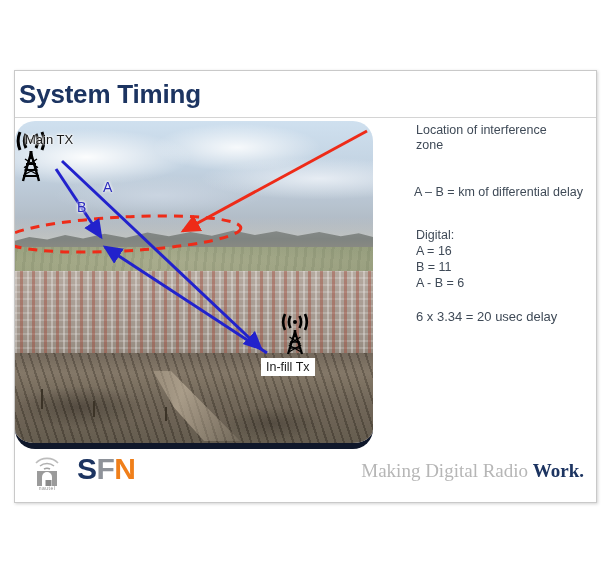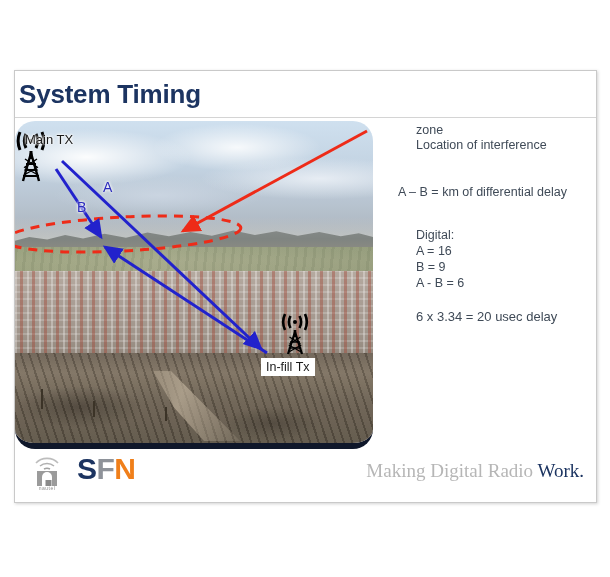--- a/index.html
+++ b/index.html
@@ -115,21 +115,21 @@
   }
   .lbl-infill{
     position:absolute;left:246px;top:237px;
     background:#ffffff;color:#1a1a1a;font-size:12.5px;
     padding:2px 5px;white-space:nowrap;
   }
 
   
   .rtext{position:absolute;left:383px;top:52px;width:196px;color:#3f4a57;}
   .r-loc{font-size:12.5px;line-height:15px;margin-left:18px;}
-  .r-eq{font-size:12.5px;margin-top:32px;margin-left:0px;white-space:nowrap;}
+  .r-eq{font-size:12.5px;margin-top:32px;margin-left:16px;white-space:nowrap;}
   .r-ex{font-size:12.5px;line-height:16px;margin-top:28px;margin-left:18px;}
   .r-calc{font-size:13px;margin-top:18px;margin-left:18px;white-space:nowrap;}
 
   
   .footer{position:absolute;left:0;bottom:0;width:581px;height:58px;}
   .logo-mark{position:absolute;left:15px;top:6px;width:34px;height:40px;}
   .logo-cap{
     position:absolute;left:15px;top:41px;width:34px;
     font-size:5px;color:#8d8d8d;text-align:center;letter-spacing:.5px;
   }
@@ -138,21 +138,21 @@
     font-size:30px;font-weight:bold;letter-spacing:-.5px;text-align:right;
   }
   .sfn .s{color:#1c3461;}
   .sfn .f{color:#8e9299;}
   .sfn .n{color:#f07f1a;}
   .tag{
     position:absolute;right:12px;top:16px;
     font-family:"Liberation Serif", serif;font-size:19px;color:#b6b6b6;
     white-space:nowrap;
   }
-  .tag b{color:#1c3461;font-weight:normal;text-align:right;}
+  .tag b{color:#1c3461;font-weight:bold;text-align:right;}
 </style>
 </head>
 <body>
 
 <div class="stage">
 
   <div class="slide">
 
     <div class="title">System Timing</div>
     <div class="title-rule"></div>
@@ -215,28 +215,28 @@
       </svg>
 
       <div class="lbl-maintx">Main TX</div>
       <div class="lbl-a">A</div>
       <div class="lbl-b">B</div>
       <div class="lbl-infill">In-fill Tx</div>
     </div>
 
     <div class="rtext">
       <div class="r-loc">
+        <div>Location of interference</div>
         <div>zone</div>
-        <div>Location of interference</div>
       </div>
       <div class="r-eq">A – B = km of differential delay</div>
       <div class="r-ex">
         <div>Digital:</div>
         <div>A = 16</div>
-        <div>B = 9</div>
+        <div>B = 11</div>
         <div>A - B = 6</div>
       </div>
       <div class="r-calc">6 x 3.34 = 20 usec delay</div>
     </div>
 
     <div class="footer">
       <svg class="logo-mark" viewBox="0 0 34 40">
         <path d="M6,13 a14,12 0 0 1 22,0" fill="none" stroke="#bdbdbd" stroke-width="1.6"></path>
         <path d="M10,16 a10,8.5 0 0 1 14,0" fill="none" stroke="#b0b0b0" stroke-width="1.6"></path>
         <path d="M14,19 a5.5,4.5 0 0 1 6,0" fill="none" stroke="#a3a3a3" stroke-width="1.6"></path>

